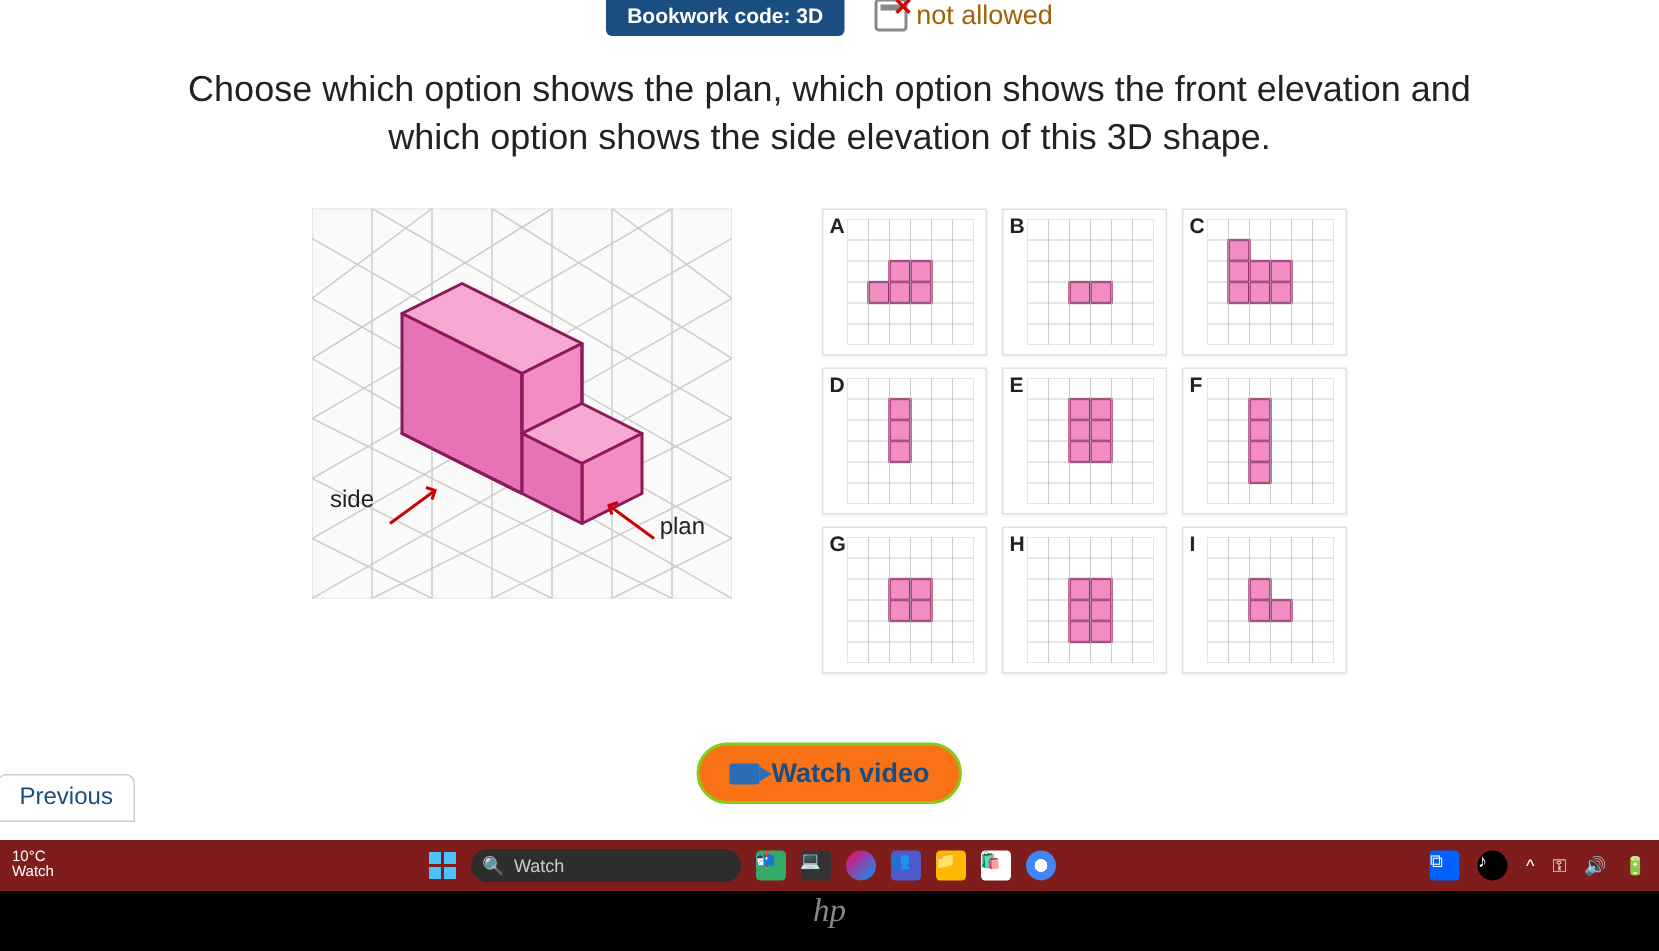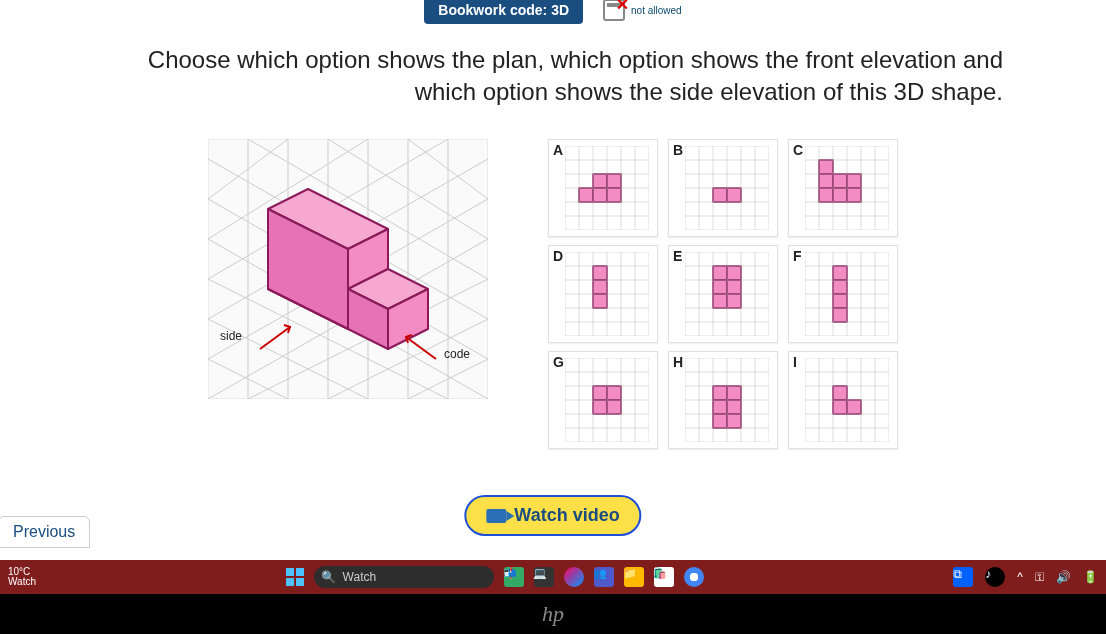--- a/index.html
+++ b/index.html
@@ -29,22 +29,22 @@
     color: #fff;
     padding: 6px 14px;
     border-radius: 4px;
     font-size: 14px;
     font-weight: 600;
   }
   .not-allowed {
     display: flex;
     align-items: center;
     gap: 6px;
-    font-size: 10px;
-    color: #0c4a6e;
+    font-size: 18px;
+    color: #a16207;
   }
   .calc-icon {
     width: 22px; height: 22px;
     border: 2px solid #888;
     border-radius: 3px;
     position: relative;
     display: inline-block;
   }
   .calc-icon::before {
     content: "";
@@ -54,40 +54,40 @@
   }
   .calc-icon::after {
     content: "✕";
     position: absolute;
     top: -6px; right: -6px;
     color: #d00;
     font-size: 16px;
     font-weight: bold;
   }
   .question {
-    text-align: right;
+    text-align: center;
     font-size: 24px;
     color: #222;
     margin: 24px auto 30px;
     max-width: 900px;
     line-height: 1.35;
   }
   .main-row {
     display: flex;
     gap: 60px;
     justify-content: center;
     align-items: flex-start;
   }
   .iso-block {
     width: 280px;
     position: relative;
   }
   .iso-svg { display: block; }
   .iso-label {
-    font-size: 12px;
+    font-size: 16px;
     color: #222;
     font-weight: 500;
   }
   .side-label { position: absolute; left: 12px; bottom: 56px; }
   .front-label { position: absolute; right: 18px; bottom: 38px; }
 
   .options-grid {
     display: grid;
     grid-template-columns: repeat(3, 110px);
     grid-template-rows: repeat(3, 98px);
@@ -126,23 +126,23 @@
     border: 1px solid #ccc;
     border-radius: 6px 6px 0 0;
     background: #fff;
     padding: 6px 14px;
     font-size: 16px;
     color: #1a4d80;
     cursor: pointer;
     margin-left: -2px;
   }
   .watch-btn {
-    border: 2px solid #1d4ed8;
+    border: 2px solid #84cc16;
     border-radius: 22px;
-    background: #fde047;
+    background: #f97316;
     padding: 8px 20px;
     font-size: 18px;
     color: #1a4d80;
     font-weight: 600;
     cursor: pointer;
     display: flex;
     align-items: center;
     gap: 8px;
     margin: 0 auto;
     position: absolute;
@@ -237,21 +237,21 @@
     font-size: 12px;
   }
 
   
   .bezel {
     position: absolute;
     left: 0; right: 0; bottom: 0;
     height: 40px;
     background: #000;
     display: flex;
-    align-items: center;
+    align-items: flex-start;
     justify-content: center;
   }
   .hp-logo {
     color: #888;
     font-size: 22px;
     font-style: italic;
     font-family: Georgia, serif;
   }
 </style>
 </head>
@@ -328,21 +328,21 @@
         </g>
 
         <g stroke="#c00" stroke-width="2" fill="none">
           <line x1="52" y1="210" x2="82" y2="188"></line>
           <polyline points="76,186 82,188 80,194"></polyline>
           <line x1="228" y1="220" x2="198" y2="198"></line>
           <polyline points="200,204 198,198 204,196"></polyline>
         </g>
       </svg>
       <span class="iso-label side-label">side</span>
-      <span class="iso-label front-label">code</span>
+      <span class="iso-label front-label">plan</span>
     </div>
 
     <div class="options-grid" id="options-grid">
         <div class="option">
           <span class="option-letter">A</span>
           <svg viewBox="0 0 84 84" width="84" height="84" class="mini-grid">
             <rect x="28" y="28" width="14" height="14" fill="#f28cc2" stroke="#8a1a5a" stroke-width="1.5"></rect>
             <rect x="42" y="28" width="14" height="14" fill="#f28cc2" stroke="#8a1a5a" stroke-width="1.5"></rect>
             <rect x="14" y="42" width="14" height="14" fill="#f28cc2" stroke="#8a1a5a" stroke-width="1.5"></rect>
             <rect x="28" y="42" width="14" height="14" fill="#f28cc2" stroke="#8a1a5a" stroke-width="1.5"></rect>

